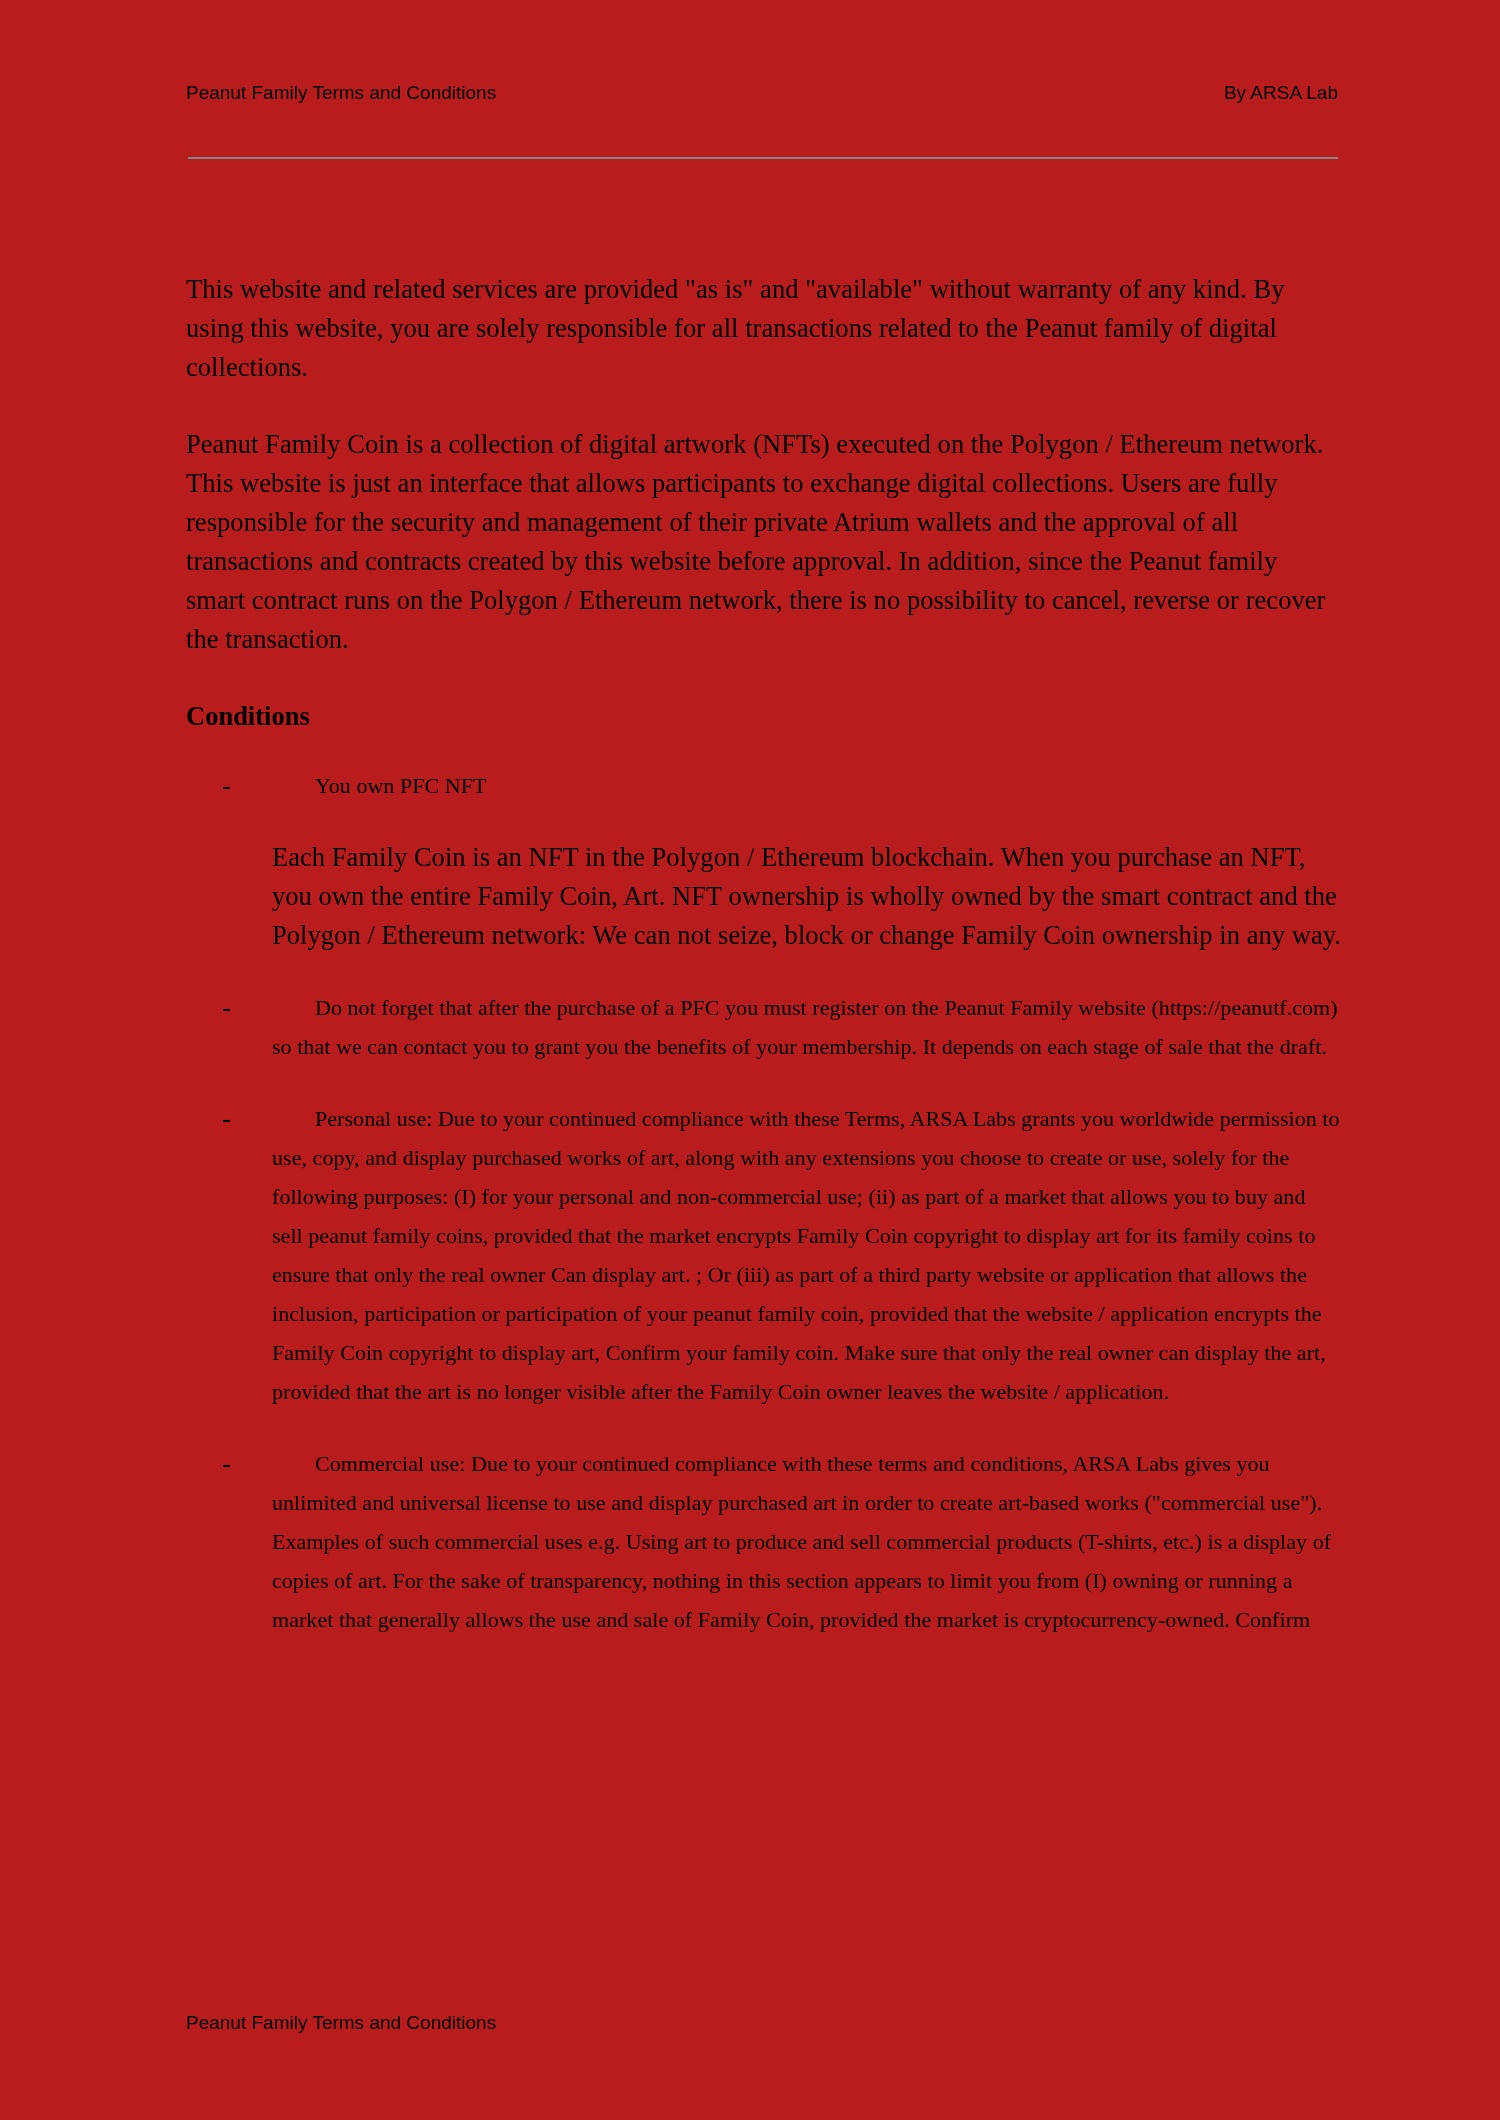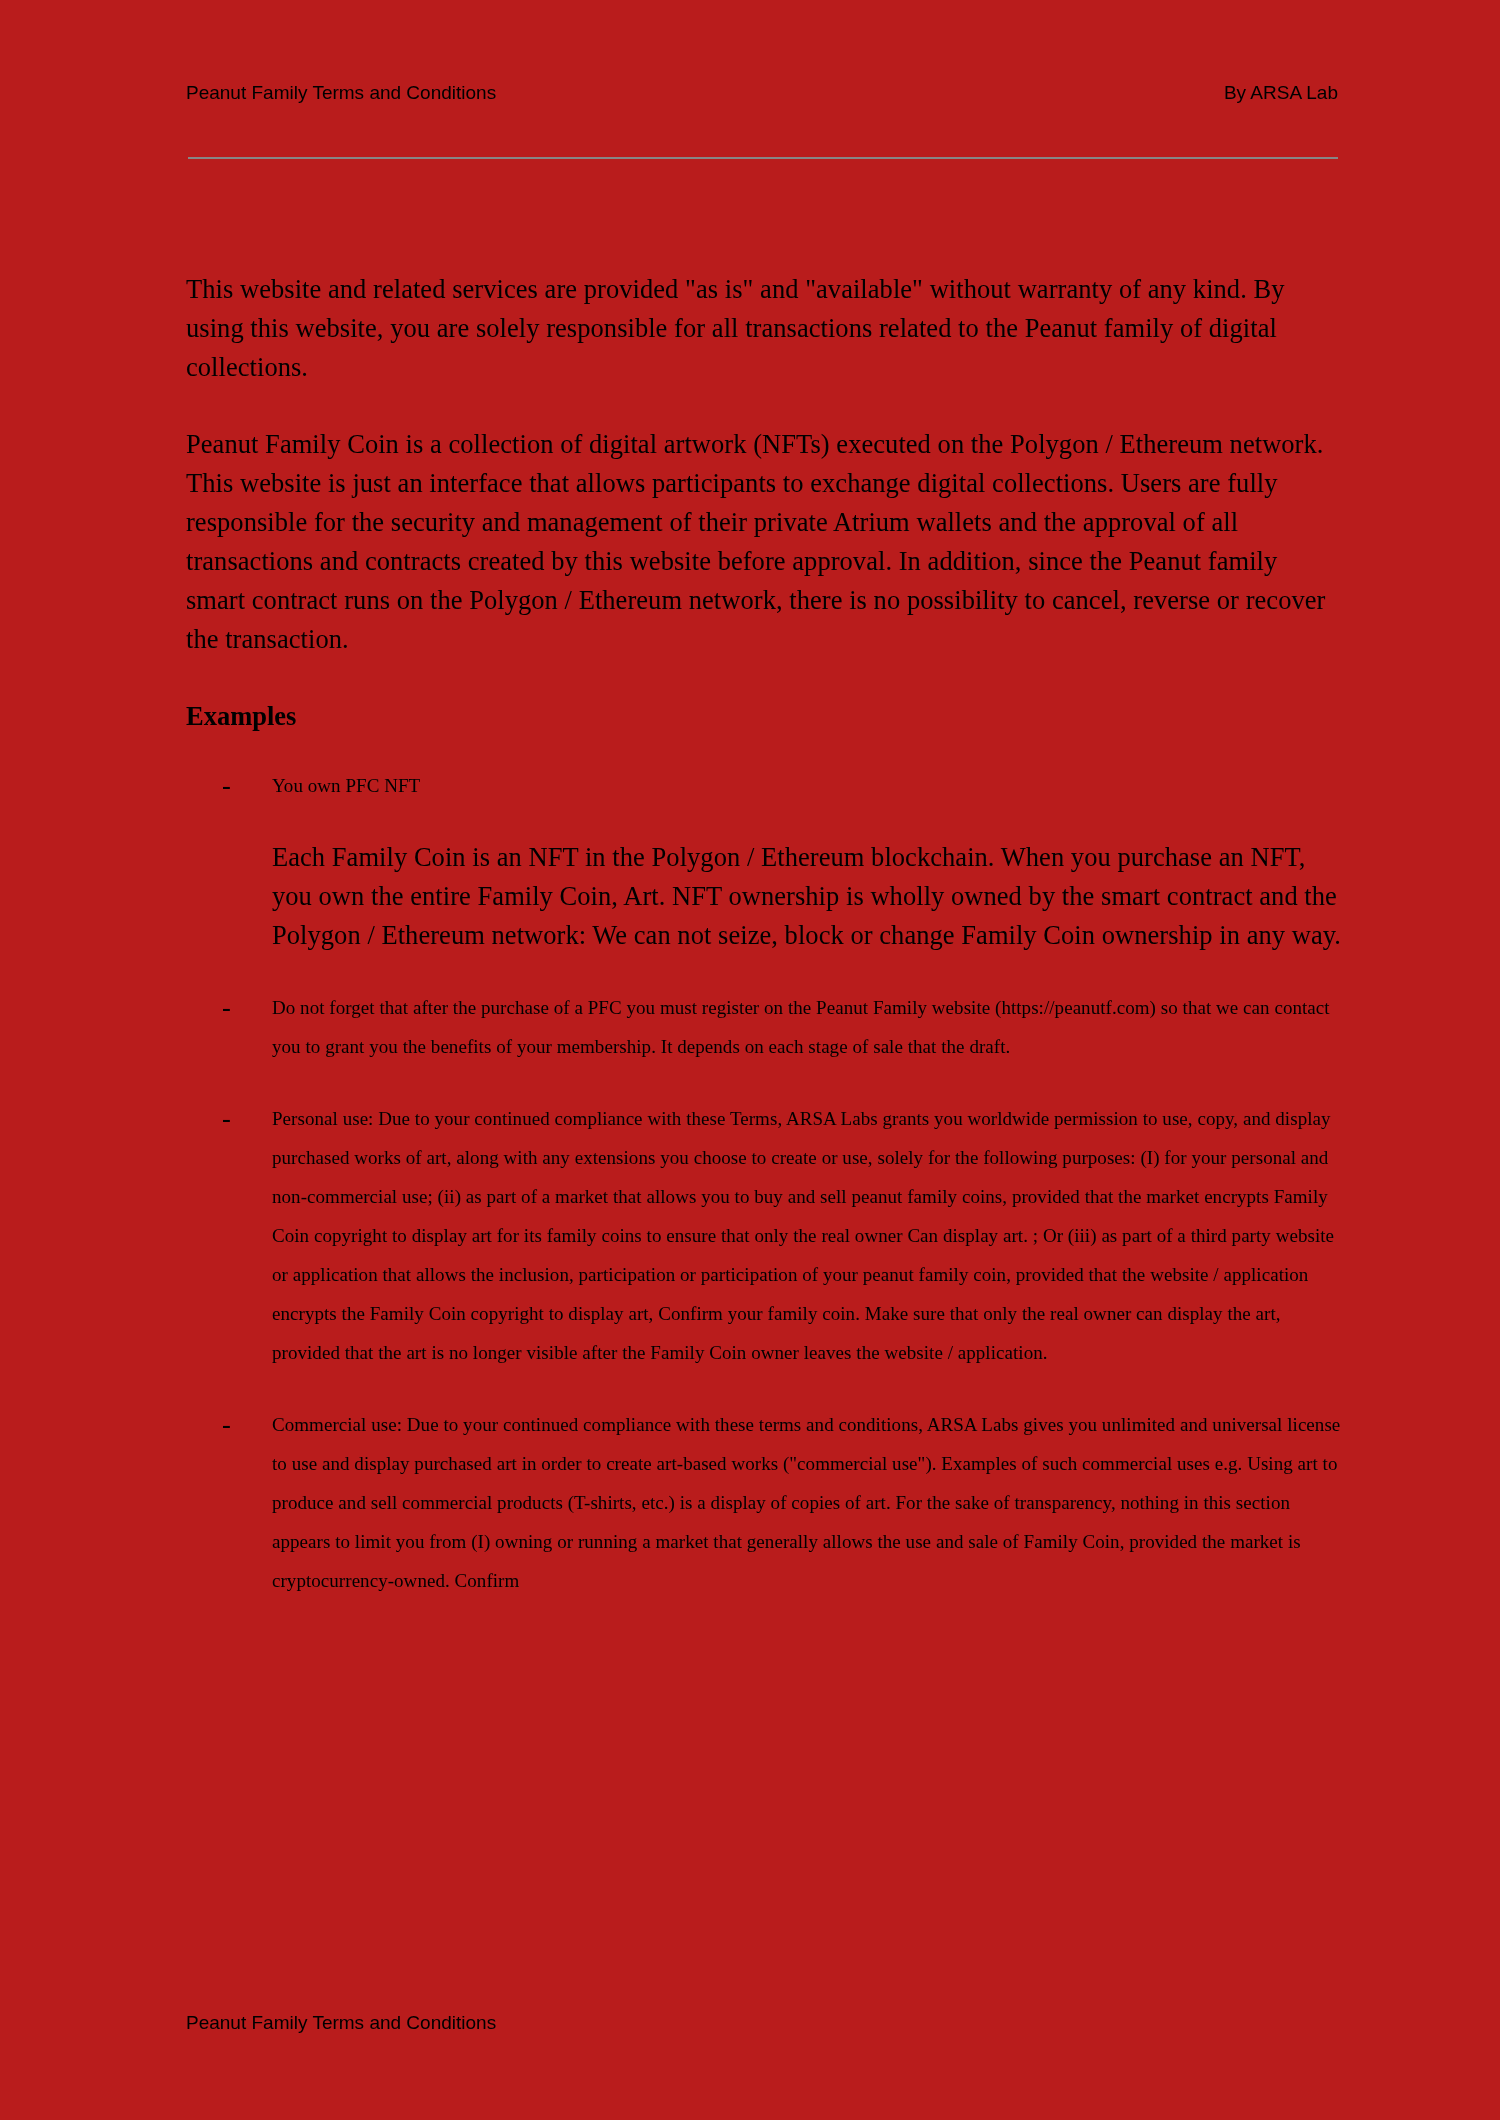--- a/index.html
+++ b/index.html
@@ -88,24 +88,25 @@
   }
   .bullet-marker {
     position: absolute;
     left: 36px;
     top: 0;
     font-size: 26.5px;
     line-height: 39px;
     color: #000000;
   }
   .bullet-text {
-    font-size: 19px;
+    font-size: 22px;
     line-height: 39px;
     color: #000000;
     letter-spacing: 0.05px;
+    margin-left: 43px;
   }
   .bullet-subpara {
     font-size: 26.5px;
     line-height: 39px;
     color: #000000;
     margin-top: 33px;
     letter-spacing: 0.05px;
   }
 
   
@@ -130,21 +131,21 @@
   </div>
 
   <div class="header-rule"></div>
 
   <div class="content">
 
     <p class="para">This website and related services are provided "as is" and "available" without warranty of any kind. By using this website, you are solely responsible for all transactions related to the Peanut family of digital collections.</p>
 
     <p class="para">Peanut Family Coin is a collection of digital artwork (NFTs) executed on the Polygon / Ethereum network. This website is just an interface that allows participants to exchange digital collections. Users are fully responsible for the security and management of their private Atrium wallets and the approval of all transactions and contracts created by this website before approval. In addition, since the Peanut family smart contract runs on the Polygon / Ethereum network, there is no possibility to cancel, reverse or recover the transaction.</p>
 
-    <h2 class="section-heading">Examples</h2>
+    <h2 class="section-heading">Conditions</h2>
 
     <ul class="bullet-list">
 
       <li class="bullet-item">
         <span class="bullet-marker">-</span>
         <span class="bullet-text">You own PFC NFT</span>
         <div class="bullet-subpara">Each Family Coin is an NFT in the Polygon / Ethereum blockchain. When you purchase an NFT, you own the entire Family Coin, Art. NFT ownership is wholly owned by the smart contract and the Polygon / Ethereum network: We can not seize, block or change Family Coin ownership in any way.</div>
       </li>
 
       <li class="bullet-item">

